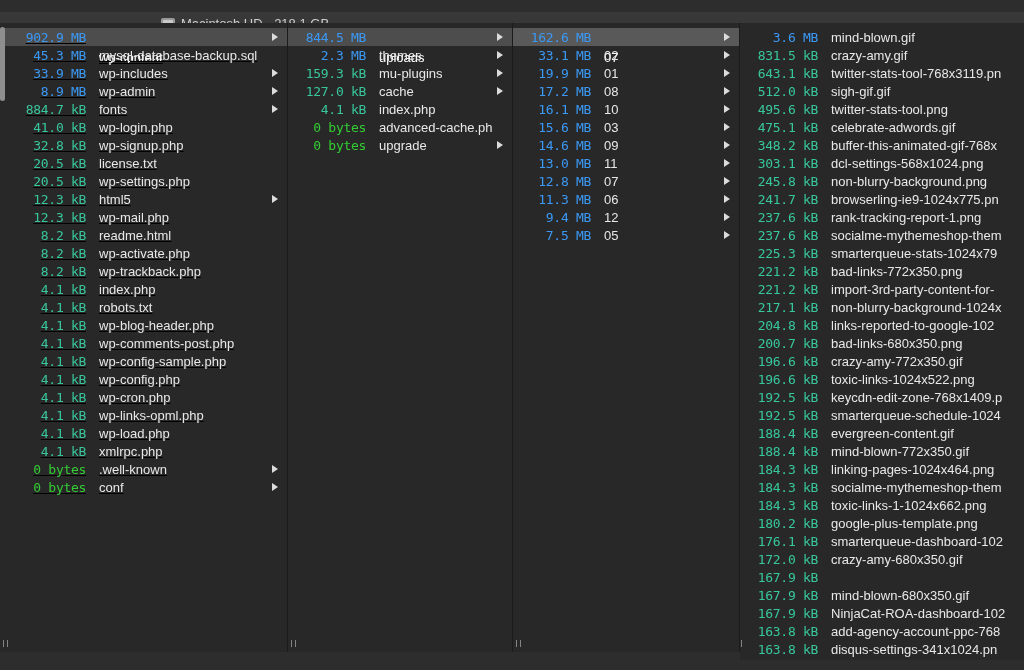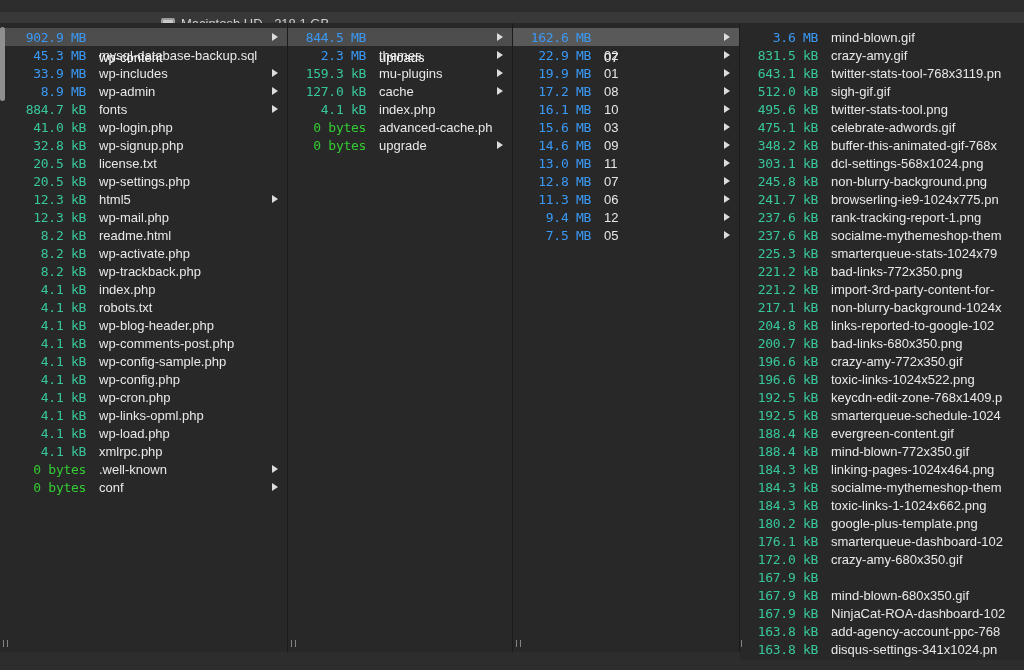--- a/index.html
+++ b/index.html
@@ -39,21 +39,21 @@
   .col-border { border-right:1px solid #1b1b1b; }
   #col-0 { left:0;   width:288px; height:629px; }
   #col-1 { left:288px; width:225px; height:629px; }
   #col-2 { left:513px; width:227px; height:629px; }
   #col-3 { left:740px; width:284px; height:637px; }
   
   .row {
     display:flex; align-items:center; height:18px;
     padding-left:4px; padding-right:9px; white-space:nowrap;
   }
-  #col-0 .row { padding-left:12px; }
+  #col-0 .row { padding-left:12px;text-decoration:underline; }
   .row.sel { background:var(--sel-bg, #4d4d4d); }
   .row.sel-active { background:var(--sel-active-bg, #585858); }
   .size {
     flex:none; width:74px; text-align:right;
     font-family:"DejaVu Sans Mono", monospace; font-size:13px;
     letter-spacing:-0.3px;
   }
   .size.mb   { color:var(--size-mb, #3b99f6); }
   .size.kb   { color:var(--size-kb, #38c79c); }
   .size.zero { color:var(--size-zero, #33cc33); }
@@ -252,21 +252,21 @@
       </div>
 
     <div class="column col-border" id="col-2">
       <div class="grip"></div>
     <div class="row sel-active">
           <span class="size mb">162.6 MB</span>
           <span class="name">07</span>
           <span class="arrow"></span>
         </div>
         <div class="row">
-          <span class="size mb">22.9 MB</span>
+          <span class="size mb">33.1 MB</span>
           <span class="name">02</span>
           <span class="arrow"></span>
         </div>
         <div class="row">
           <span class="size mb">19.9 MB</span>
           <span class="name">01</span>
           <span class="arrow"></span>
         </div>
         <div class="row">
           <span class="size mb">17.2 MB</span>

